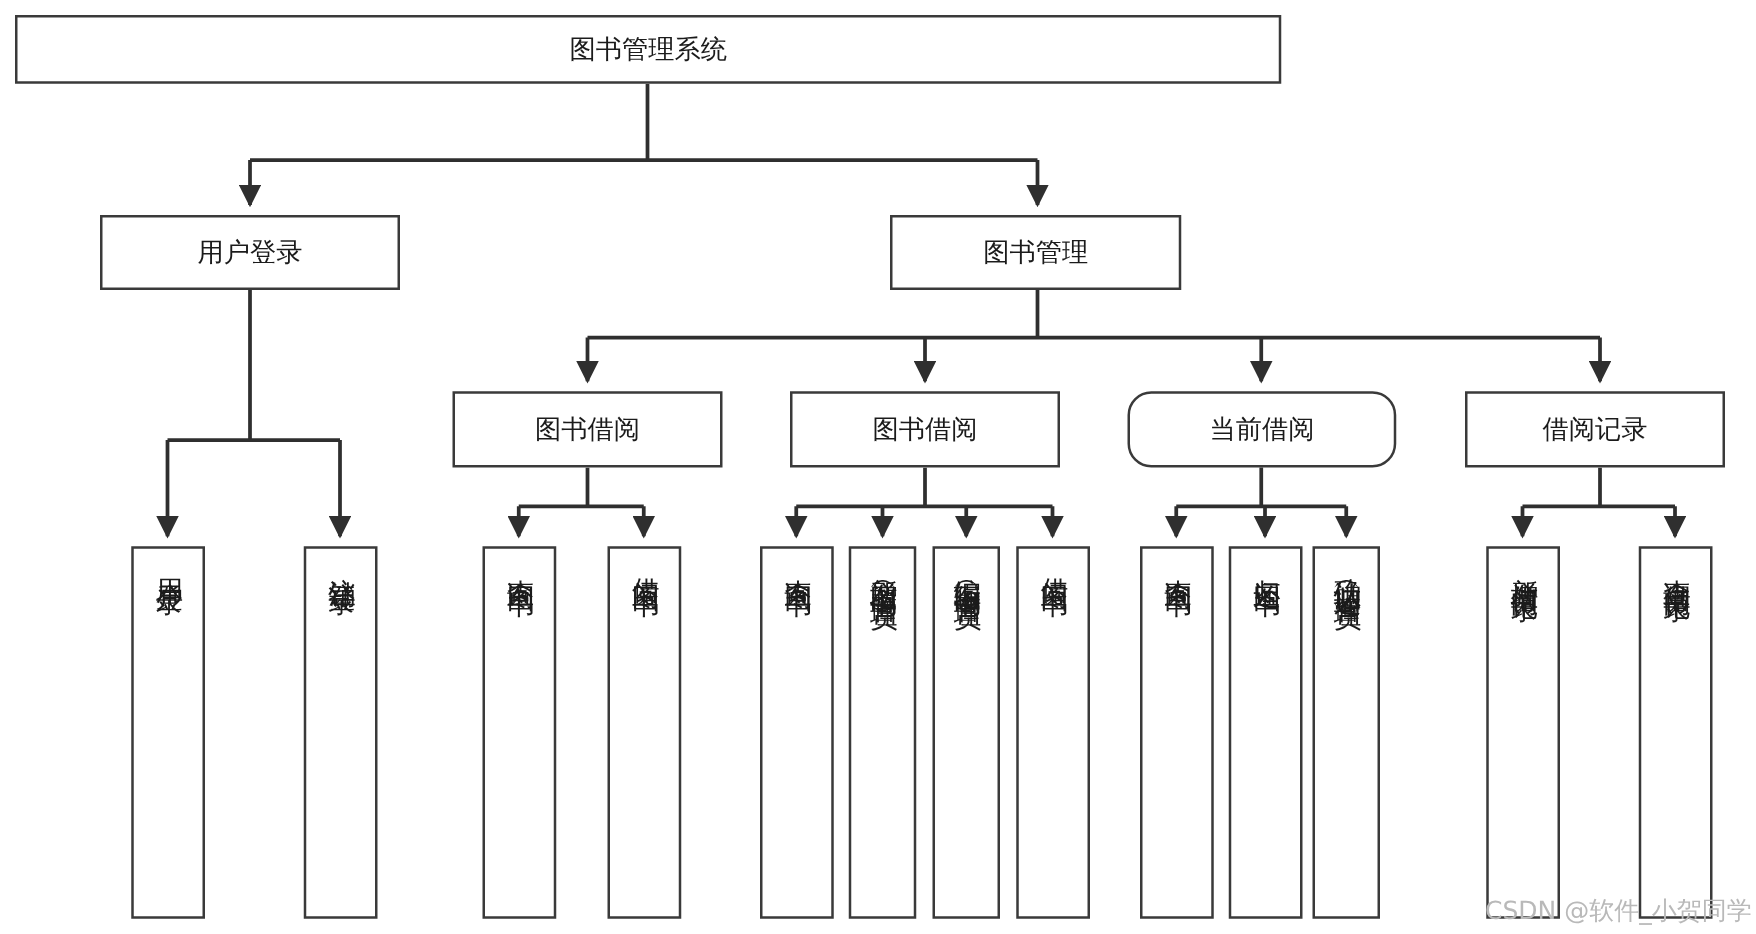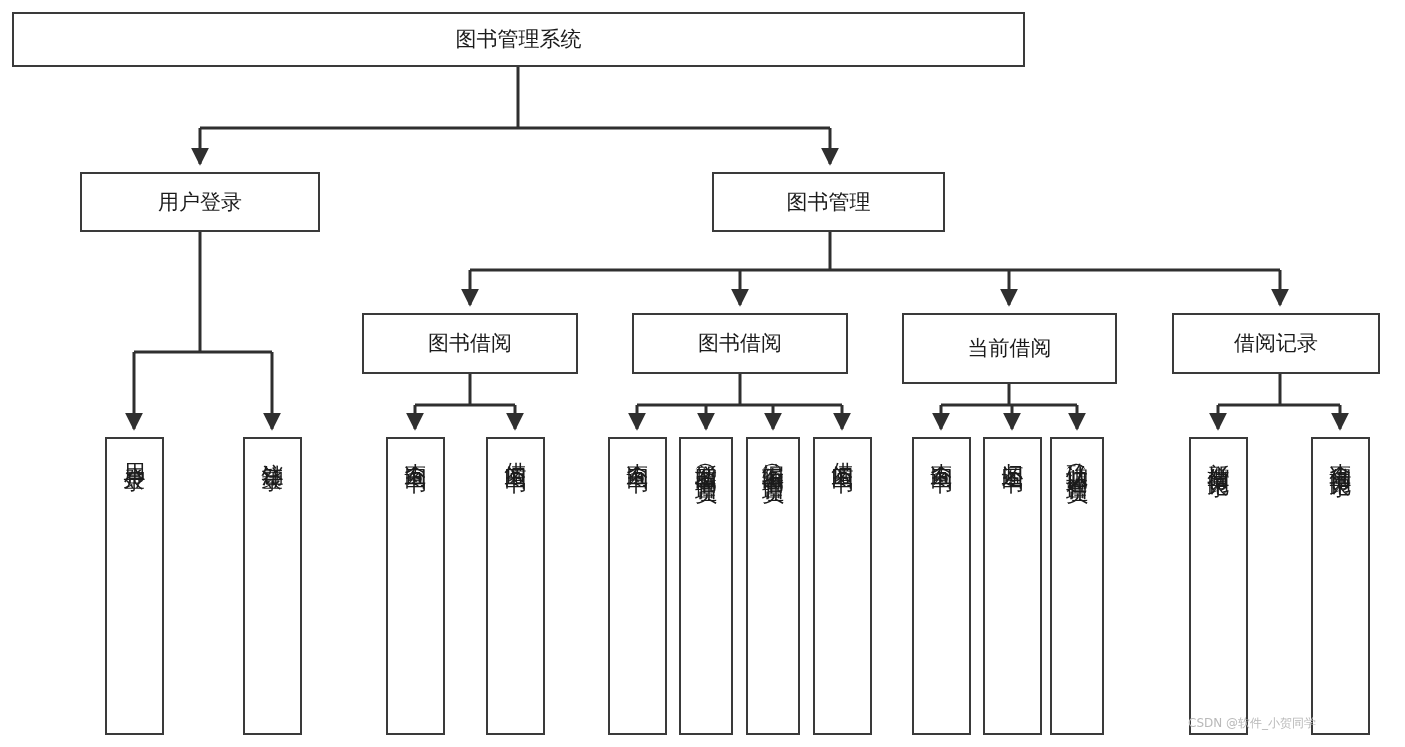--- a/index.html
+++ b/index.html
@@ -52,21 +52,21 @@
     writing-mode: vertical-rl;
     text-orientation: upright;
     font-size: 22px;
     letter-spacing: 3px;
     line-height: 1;
   }
   #watermark {
     position: absolute;
     left: 1188px;
     top: 715px;
-    font-size: 12px;
+    font-size: 20px;
     color: #b9b9b9;
     font-family: "DejaVu Sans", "Liberation Sans", sans-serif;
     white-space: nowrap;
   }
 </style>
 </head>
 <body>
 
 <div id="canvas">
 
@@ -131,21 +131,21 @@
   <div class="node horiz" style="left:712px; top:172px; width:233px; height:60px;">
     <span class="label">图书管理</span>
   </div>
 
   <div class="node horiz" style="left:362px; top:313px; width:216px; height:61px;">
     <span class="label">图书借阅</span>
   </div>
   <div class="node horiz" style="left:632px; top:313px; width:216px; height:61px;">
     <span class="label">图书借阅</span>
   </div>
-  <div class="node horiz" style="left:902px; top:313px; width:215px; height:71px;">
+  <div class="node horiz" style="left:902px; top:313px; width:215px; height:61px;border-radius:19px;">
     <span class="label">当前借阅</span>
   </div>
   <div class="node horiz" style="left:1172px; top:313px; width:208px; height:61px;">
     <span class="label">借阅记录</span>
   </div>
 
   <div class="node vert" style="left:105px; top:437px; width:59px; height:298px;">
     <span class="label">用户登录</span>
   </div>
   <div class="node vert" style="left:243px; top:437px; width:59px; height:298px;">

